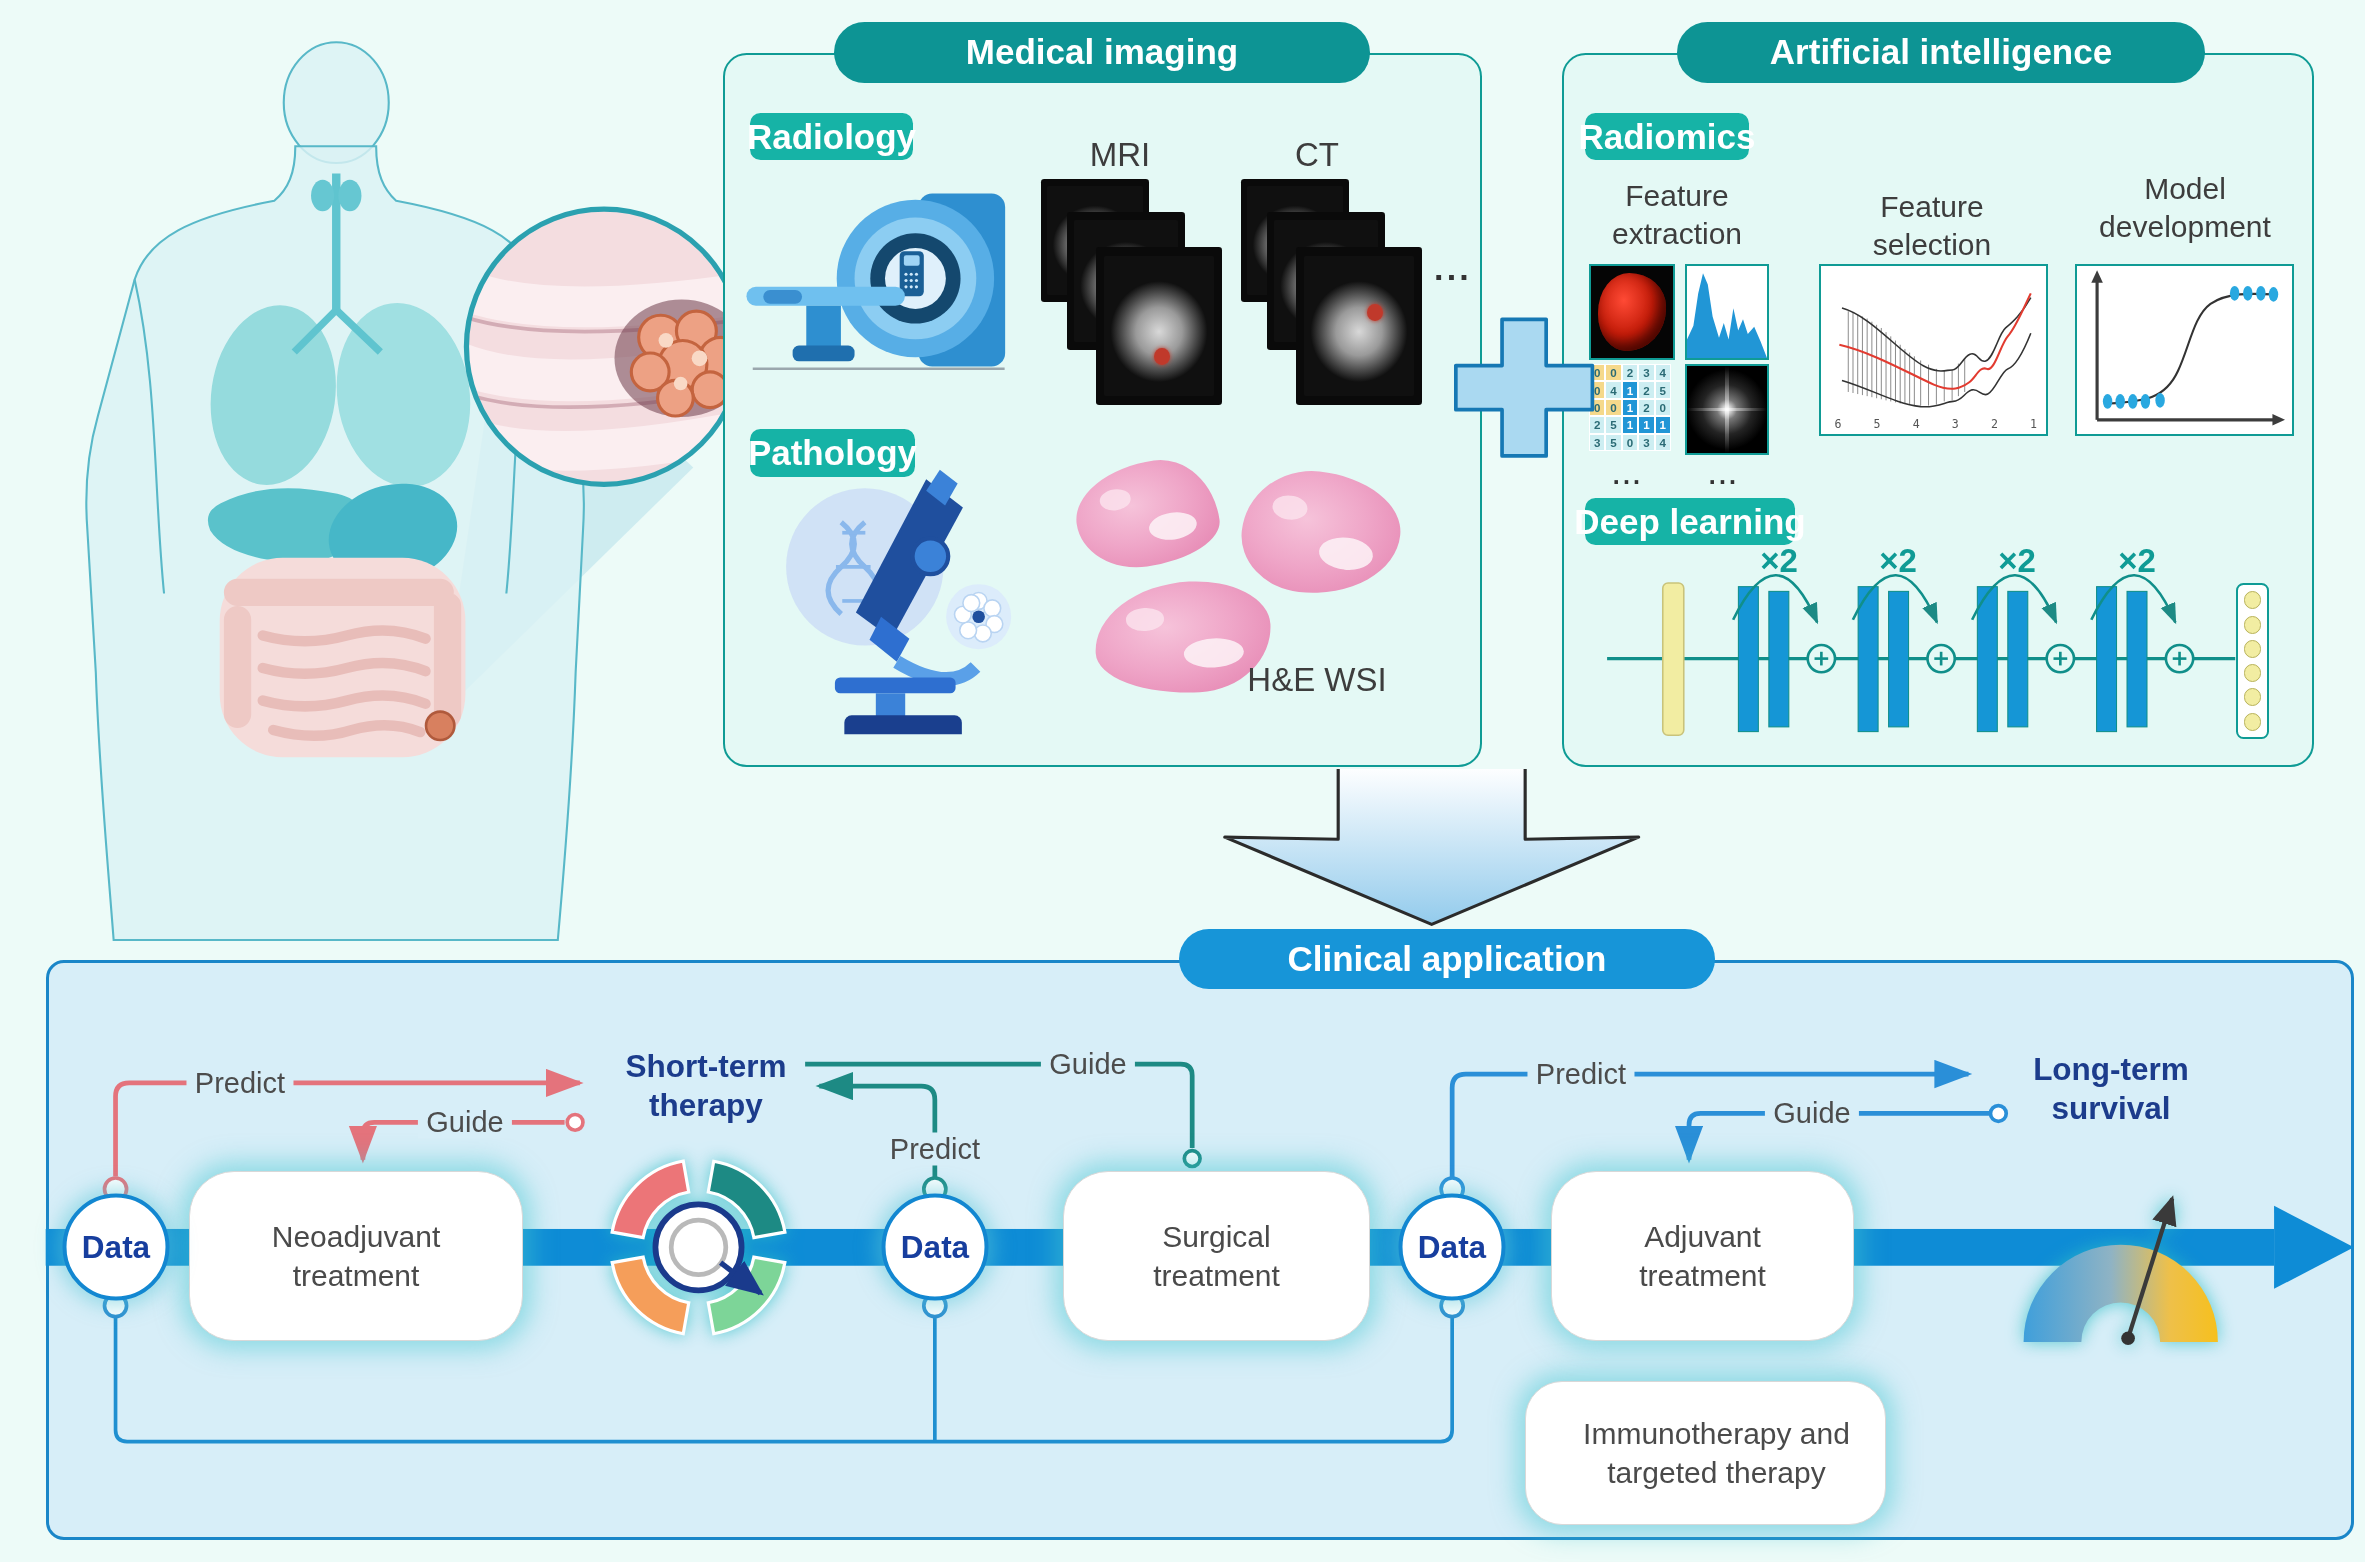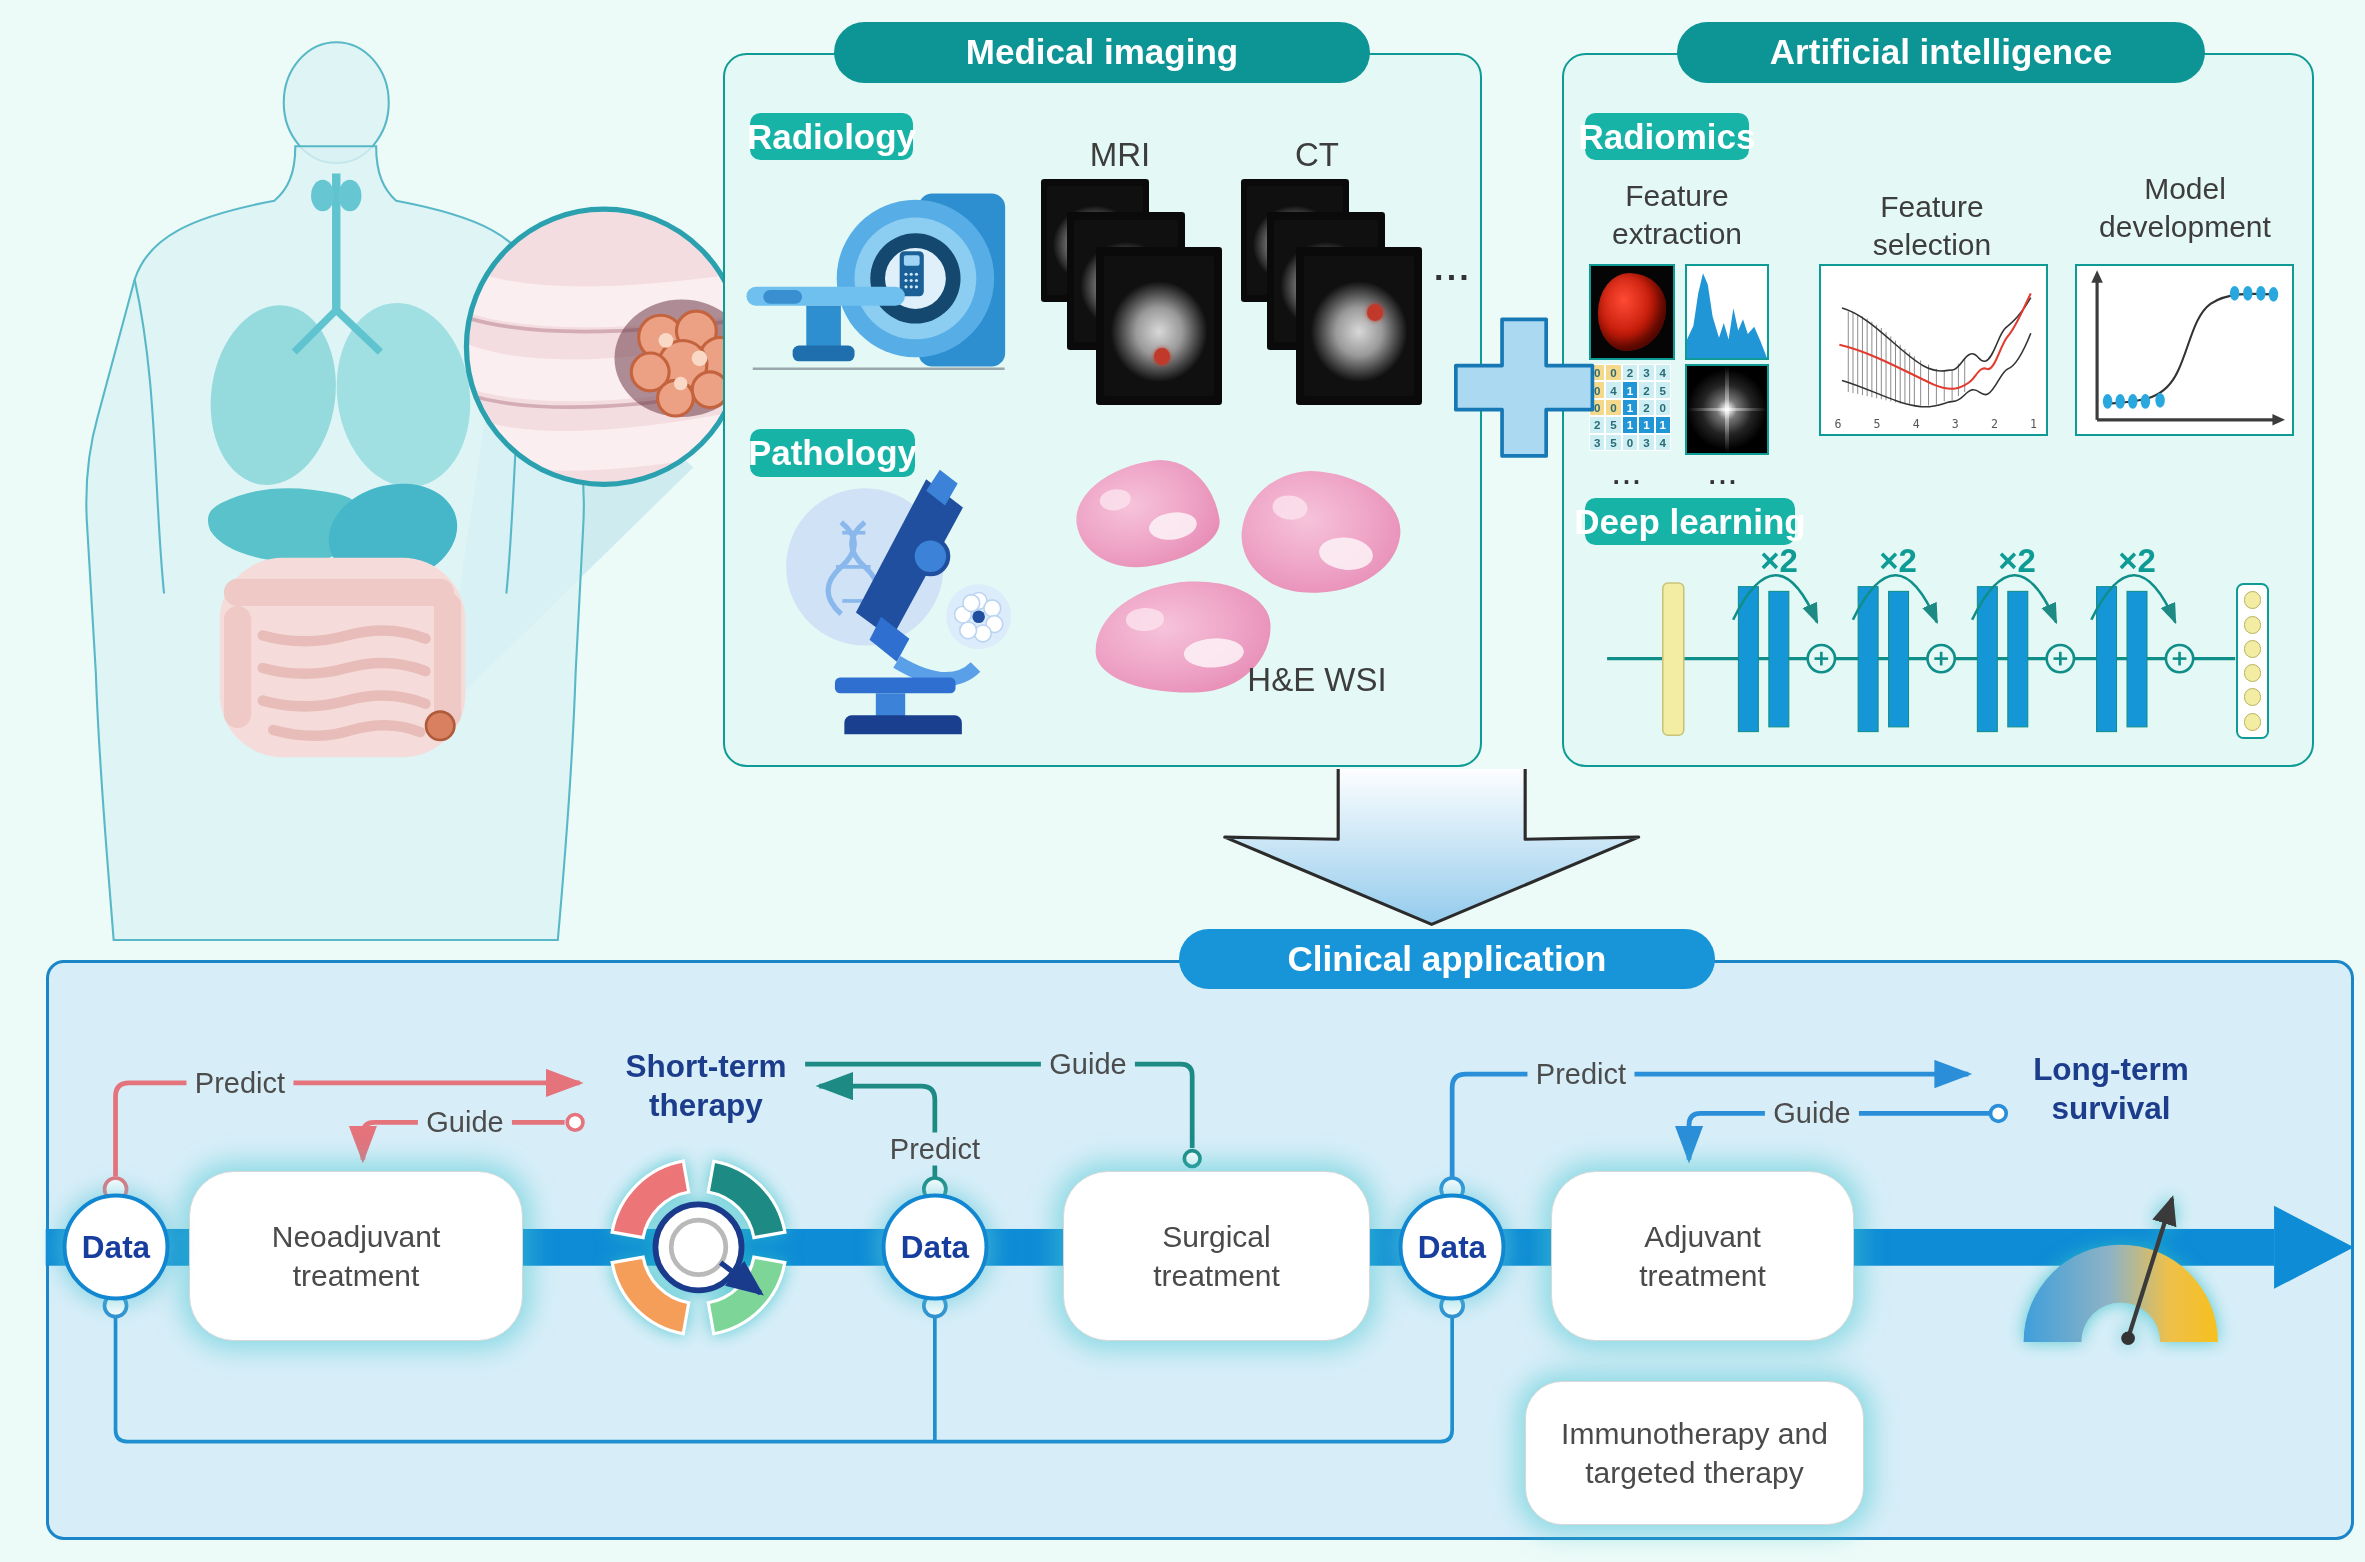--- a/index.html
+++ b/index.html
@@ -485,21 +485,21 @@
 
   <div class="stage" style="left:189px;top:1171px;width:332px;height:168px;">
     <div class="inner" style="width:226px;">Neoadjuvant treatment</div>
   </div>
   <div class="stage" style="left:1063px;top:1171px;width:305px;height:168px;">
     <div class="inner" style="width:179px;">Surgical treatment</div>
   </div>
   <div class="stage" style="left:1551px;top:1171px;width:301px;height:168px;">
     <div class="inner" style="width:179px;">Adjuvant treatment</div>
   </div>
-  <div class="stage" style="left:1525px;top:1381px;width:337px;height:142px;border-radius:37px;">
+  <div class="stage" style="left:1525px;top:1381px;width:337px;height:142px;border-radius:37px;padding-left:22px;">
     <div class="inner" style="width:278px;">Immunotherapy and targeted therapy</div>
   </div>
 
   <div class="data-circle" style="left:116px;top:1247px;">
       <span>Data</span>
     </div>
   <div class="data-circle" style="left:935px;top:1247px;">
       <span>Data</span>
     </div>
   <div class="data-circle" style="left:1452px;top:1247px;">

